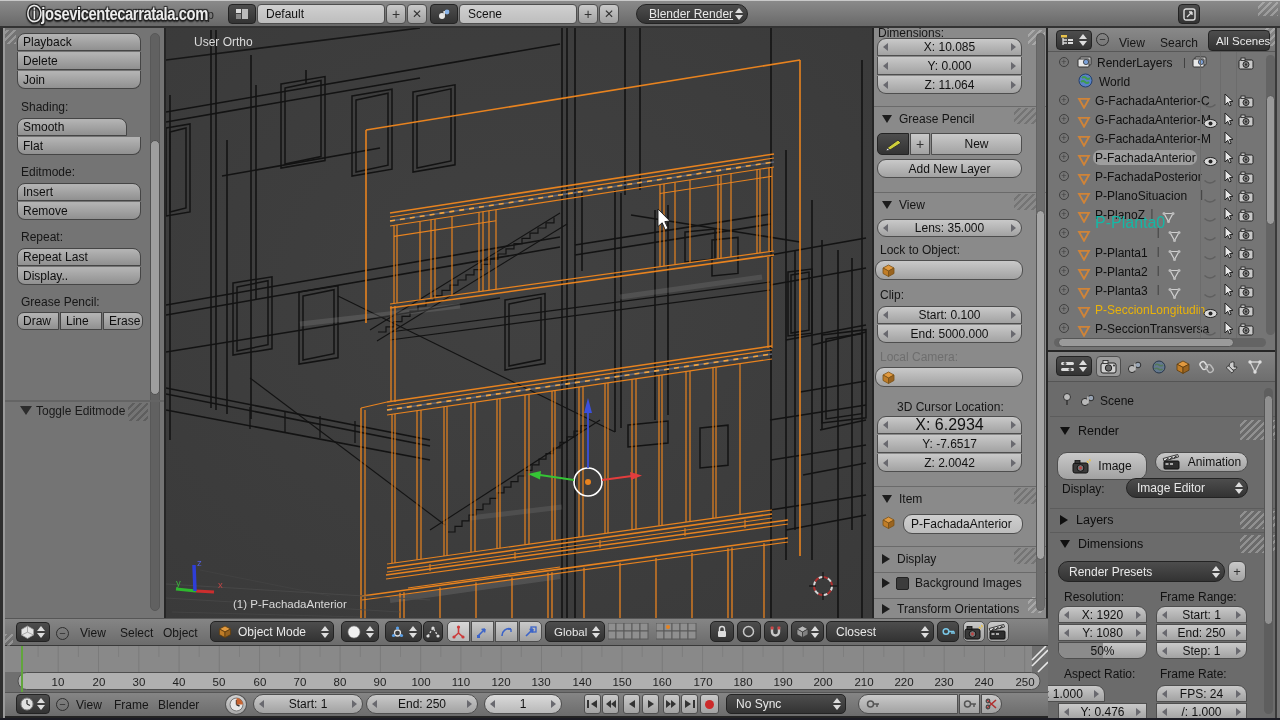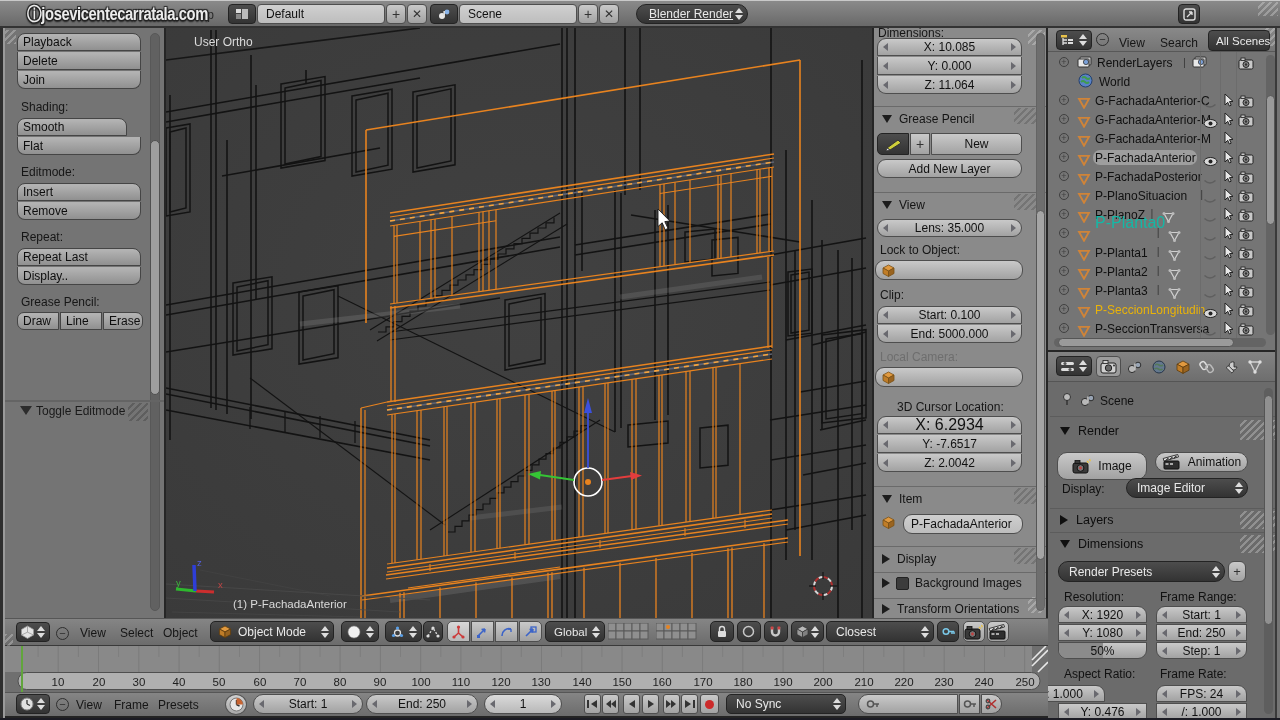--- a/index.html
+++ b/index.html
@@ -1062,21 +1062,21 @@
         <path d="M7 7 L7 3 M7 7 L10 8.5" stroke="#333" stroke-width="1.3"></path>
       </svg>
       <span class="udw">
         <i class="u"></i>
         <i class="d"></i>
       </span>
     </div>
     <div class="abs" style="left:56px;top:698px;width:13px;height:13px;border:1.4px solid #2e2e2e;border-radius:50%;color:#2e2e2e;font-size:11px;line-height:10px;text-align:center">−</div>
     <div class="lbl" style="left:76px;top:698px;font-size:12px;color:#161616;">View</div>
     <div class="lbl" style="left:114px;top:698px;font-size:12px;color:#161616;">Frame</div>
-    <div class="lbl" style="left:158px;top:698px;font-size:12px;color:#161616;">Presets</div>
+    <div class="lbl" style="left:158px;top:698px;font-size:12px;color:#161616;">Blender</div>
     <div class="abs" style="left:225px;top:694px;width:22px;height:21px;border-radius:50%;border:1px solid #555;background:linear-gradient(#d0d0d0,#a8a8a8);display:flex;align-items:center;justify-content:center">
       <svg width="15" height="15">
         <circle cx="7.5" cy="7.5" r="6.5" fill="#e8e8e8" stroke="#777" stroke-width="1"></circle>
         <path d="M7.5 7.5 L7.5 3 M7.5 7.5 L10.5 9" stroke="#333" stroke-width="1.4"></path>
         <path d="M7.5 1 A6.5 6.5 0 0 1 14 7.5 L7.5 7.5 Z" fill="#c86432"></path>
       </svg>
     </div>
     <div class="pill" style="left:253px;top:694px;width:110px;height:20px;border-radius:10px;font-size:12px;">Start: 1<span class="sl"></span><span class="sr"></span></div>
     <div class="pill" style="left:366px;top:694px;width:112px;height:20px;border-radius:10px;font-size:12px;">End: 250<span class="sl"></span><span class="sr"></span></div>
     <div class="pill" style="left:484px;top:694px;width:78px;height:20px;border-radius:10px;font-size:12px;background:linear-gradient(#dadada,#b8b8b8)">1<span class="sl"></span><span class="sr"></span></div>

